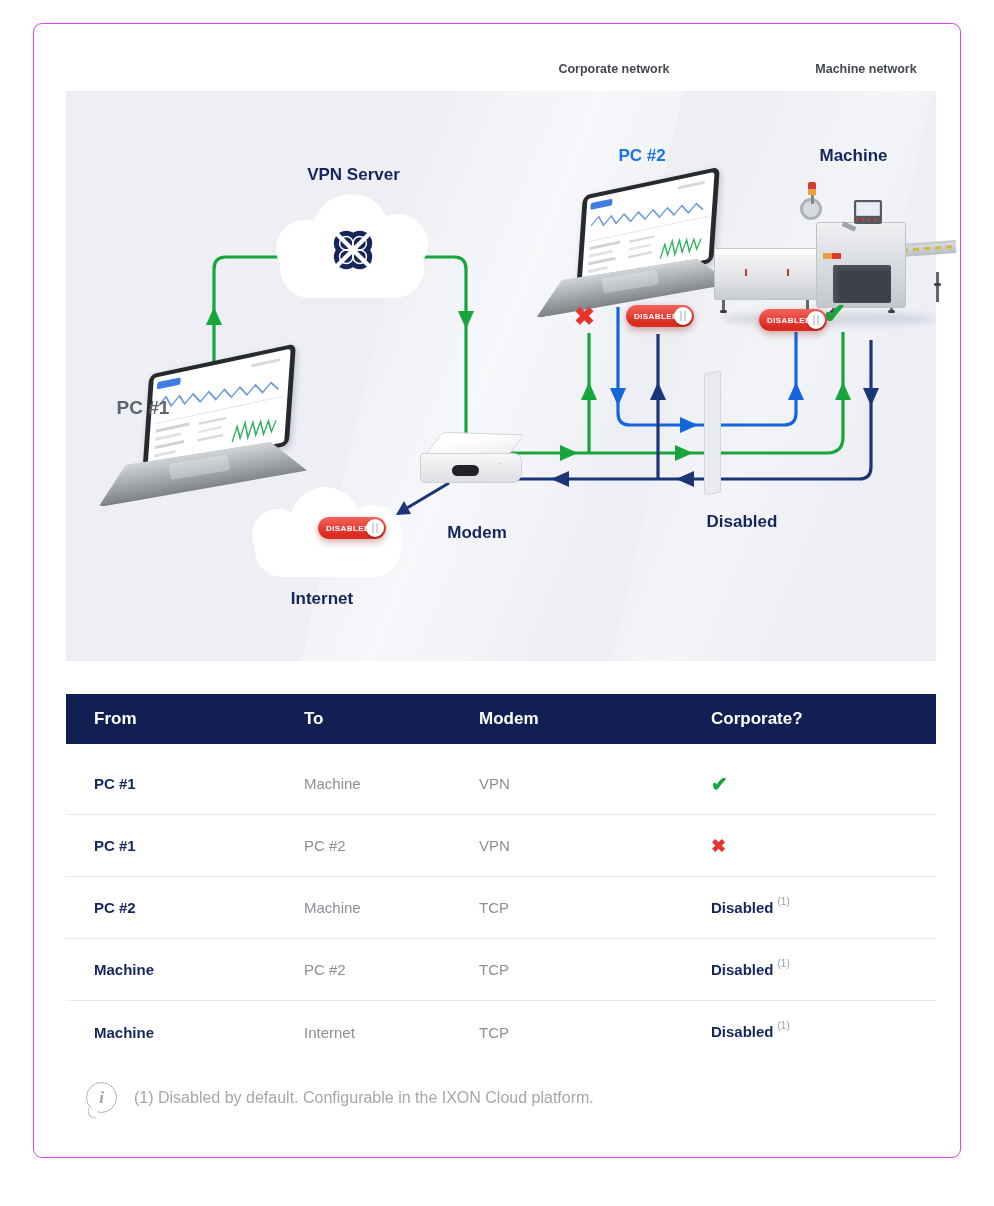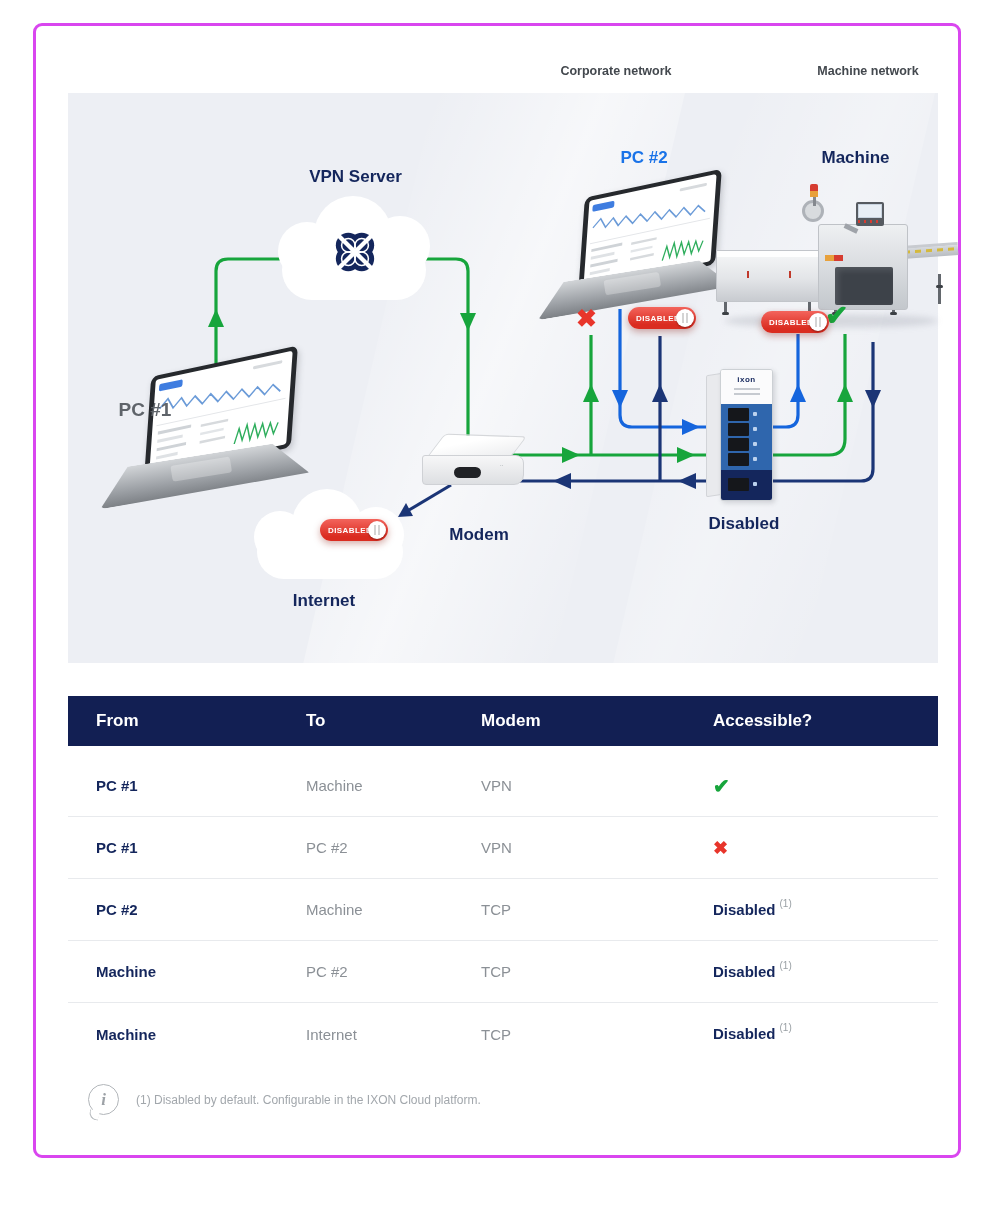--- a/index.html
+++ b/index.html
@@ -1,19 +1,19 @@
 <!DOCTYPE html>
 <html><head>
 <meta charset="utf-8">
 <style>
   * { margin:0; padding:0; box-sizing:border-box; }
   html,body { background:#ffffff; width:994px; height:1206px; font-family:"Liberation Sans", sans-serif; }
   .page { position:relative; width:994px; height:1206px; background:#fff; overflow:hidden; }
   .card { position:absolute; left:33px; top:23px; width:928px; height:1135px; background:#fff;
-          border:3px solid #d946ef; border-radius:9px; }
+          border:1px solid #d946ef; border-radius:9px; }
 
   
   .net-label { position:absolute; top:38px; width:180px; text-align:center;
                font-size:12.5px; font-weight:bold; color:#43484e; }
   .net-label.corp { left:490px; }
   .net-label.mach { left:742px; }
 
   
   .diagram { position:absolute; left:32px; top:67px; width:870px; height:570px;
              background:#edeff4; overflow:visible; }
@@ -156,21 +156,21 @@
   .dis-note  { color:#9aa0a5; font-size:10px; margin-left:4px; position:relative; top:-2px; }
 
   
   .footnote { position:absolute; left:52px; top:1058px; display:flex; align-items:center; gap:17px; }
   .fn-icon { width:31px; height:31px; border:1.5px solid #b2b6ba; border-radius:50%; color:#9da2a7;
              font-family:"Liberation Serif", serif; font-style:italic; font-weight:bold; font-size:17px;
              display:flex; align-items:center; justify-content:center; position:relative; background:#fff; }
   .fn-icon::after { content:''; position:absolute; left:0px; bottom:-6px; width:9px; height:9px; background:#fff;
              border-left:1.5px solid #b2b6ba; border-bottom:1.5px solid #b2b6ba; border-radius:0 0 0 8px;
              transform:rotate(10deg); }
-  .fn-text { color:#a2a7ac; font-size:12px; }
+  .fn-text { color:#a2a7ac; font-size:16px; }
 </style>
 </head>
 <body>
 
 <div class="page">
   <div class="card">
 
     <div class="net-label corp">Corporate network</div>
     <div class="net-label mach">Machine network</div>
 
@@ -325,35 +325,20 @@
 
       <div class="modem-fig">
         <div class="mo-lid"></div>
         <div class="mo-front"></div>
         <div class="mo-port"></div>
         <div class="mo-mark">‥</div>
       </div>
 
       <div class="router-fig">
         <div class="rt-side"></div>
-        <div class="rt-front">
-          <div class="rt-top">
-            <div class="rt-brand">ixon</div>
-            <div class="rt-leds"></div>
-          </div>
-          <div class="rt-mid">
-            <div class="rt-port"></div>
-              <div class="rt-port"></div>
-              <div class="rt-port"></div>
-              <div class="rt-port"></div>
-          </div>
-          <div class="rt-bot">
-            <div class="rt-port"></div>
-          </div>
-        </div>
       </div>
 
       <div class="big-cross">✖</div>
       <div class="big-check">✔</div>
 
       <div class="badge bdg-pc2">
         <span class="txt">DISABLED</span>
         <span class="knob"></span>
       </div>
       <div class="badge bdg-mach">
@@ -371,21 +356,21 @@
       <div class="dev-label lbl-mach">Machine</div>
       <div class="dev-label lbl-modem">Modem</div>
       <div class="dev-label lbl-rtr">Disabled</div>
       <div class="dev-label lbl-inet">Internet</div>
     </div>
 
     <div class="tbl-head">
       <div>From</div>
       <div>To</div>
       <div>Modem</div>
-      <div>Accessible?</div>
+      <div>Corporate?</div>
     </div>
     <div class="tbl-body">
         <div class="trow">
           <div class="td c-from">PC #1</div>
           <div class="td c-to">Machine</div>
           <div class="td c-mode">VPN</div>
           <div class="td c-acc"><span class="check">✔</span></div>
         </div>
         <div class="trow">
           <div class="td c-from">PC #1</div>

